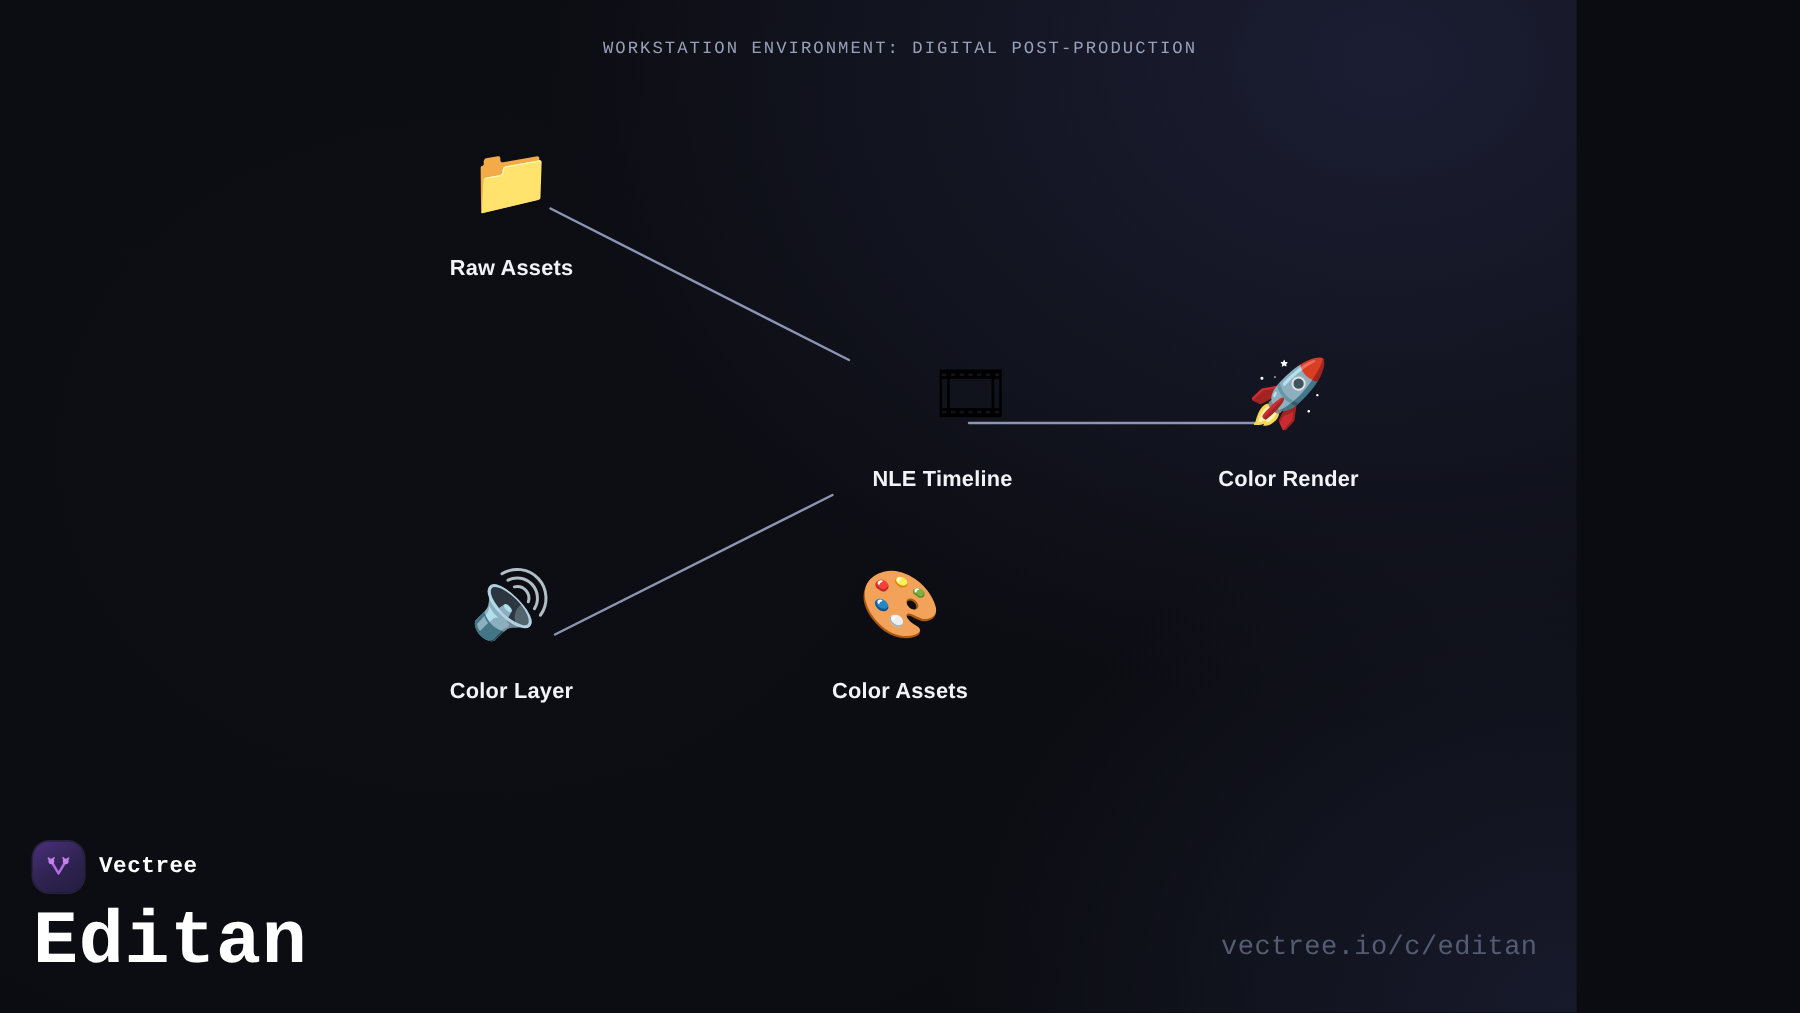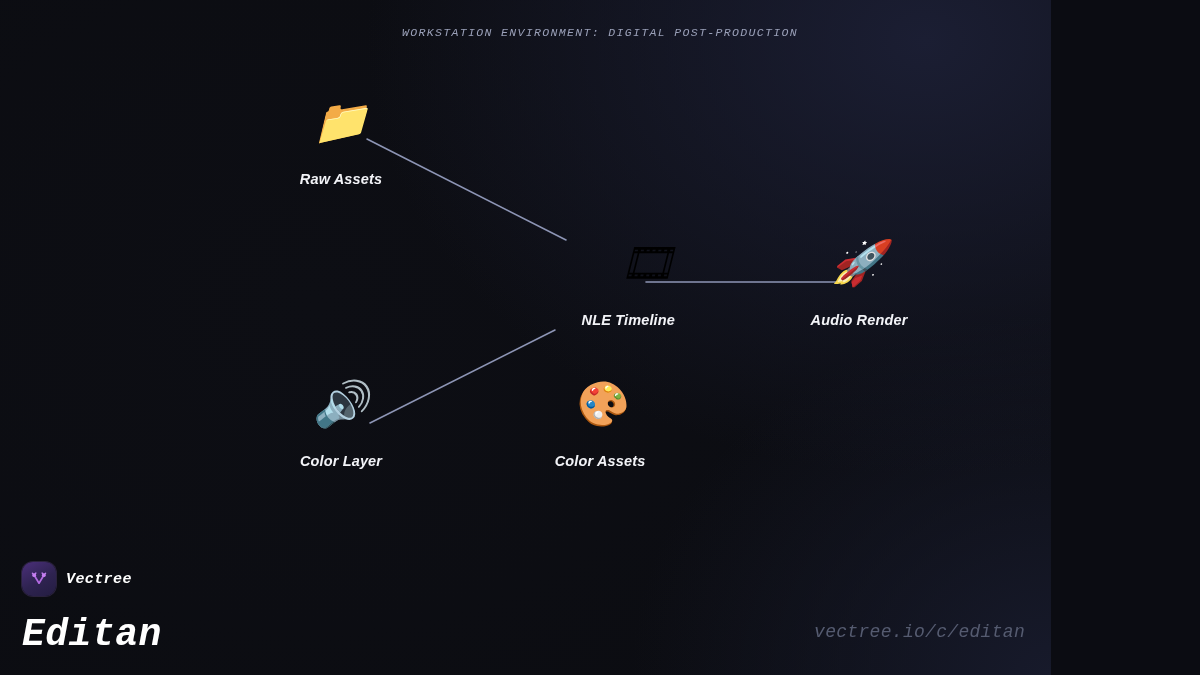--- a/index.html
+++ b/index.html
@@ -12,21 +12,20 @@
     width: 1051px;
     height: 675px;
     overflow: hidden;
     background:
       radial-gradient(ellipse 900px 700px at 88% 6%, #1b1e33 0%, rgba(27,30,51,0) 62%),
       radial-gradient(ellipse 700px 600px at 100% 100%, #171a2b 0%, rgba(23,26,43,0) 60%),
       radial-gradient(ellipse 800px 650px at 30% 45%, #0d0e14 0%, #0b0c11 100%),
       #0c0d13;
     font-family: "Liberation Sans", sans-serif;
     user-select: none;
-    font-style: italic;
   }
 
   
   .env-header {
     position: absolute;
     top: 26px;
     left: 0;
     width: 1200px;
     text-align: center;
     font-family: "Liberation Mono", monospace;
@@ -90,23 +89,23 @@
     box-shadow: 0 0 0 1px rgba(150,110,210,0.22);
   }
   .brand-name {
     font-family: "Liberation Mono", monospace;
     font-size: 15px;
     font-weight: bold;
     color: #ffffff;
     letter-spacing: 0.4px;
   }
   .brand-title {
-    margin-top: 19px;
+    margin-top: 8px;
     font-family: "Liberation Mono", monospace;
-    font-size: 38px;
+    font-size: 50px;
     font-weight: bold;
     color: #ffffff;
     letter-spacing: 0.5px;
     line-height: 1.05;
   }
   .brand-url {
     position: absolute;
     right: 26px;
     bottom: 33px;
     font-family: "Liberation Mono", monospace;
@@ -132,21 +131,21 @@
       <div class="node" style="left: 341px; top: 95px;">
         <span class="node-icon">📁</span>
         <div class="node-label">Raw Assets</div>
       </div>
       <div class="node" style="left: 600px; top: 236px; text-align: right;">
         <span class="node-icon">🎞</span>
         <div class="node-label">NLE Timeline</div>
       </div>
       <div class="node" style="left: 859px; top: 236px;">
         <span class="node-icon">🚀</span>
-        <div class="node-label">Audio Render</div>
+        <div class="node-label">Color Render</div>
       </div>
       <div class="node" style="left: 341px; top: 377px;">
         <span class="node-icon">🔊</span>
         <div class="node-label">Color Layer</div>
       </div>
       <div class="node" style="left: 600px; top: 377px;">
         <span class="node-icon">🎨</span>
         <div class="node-label">Color Assets</div>
       </div>
     </div>

